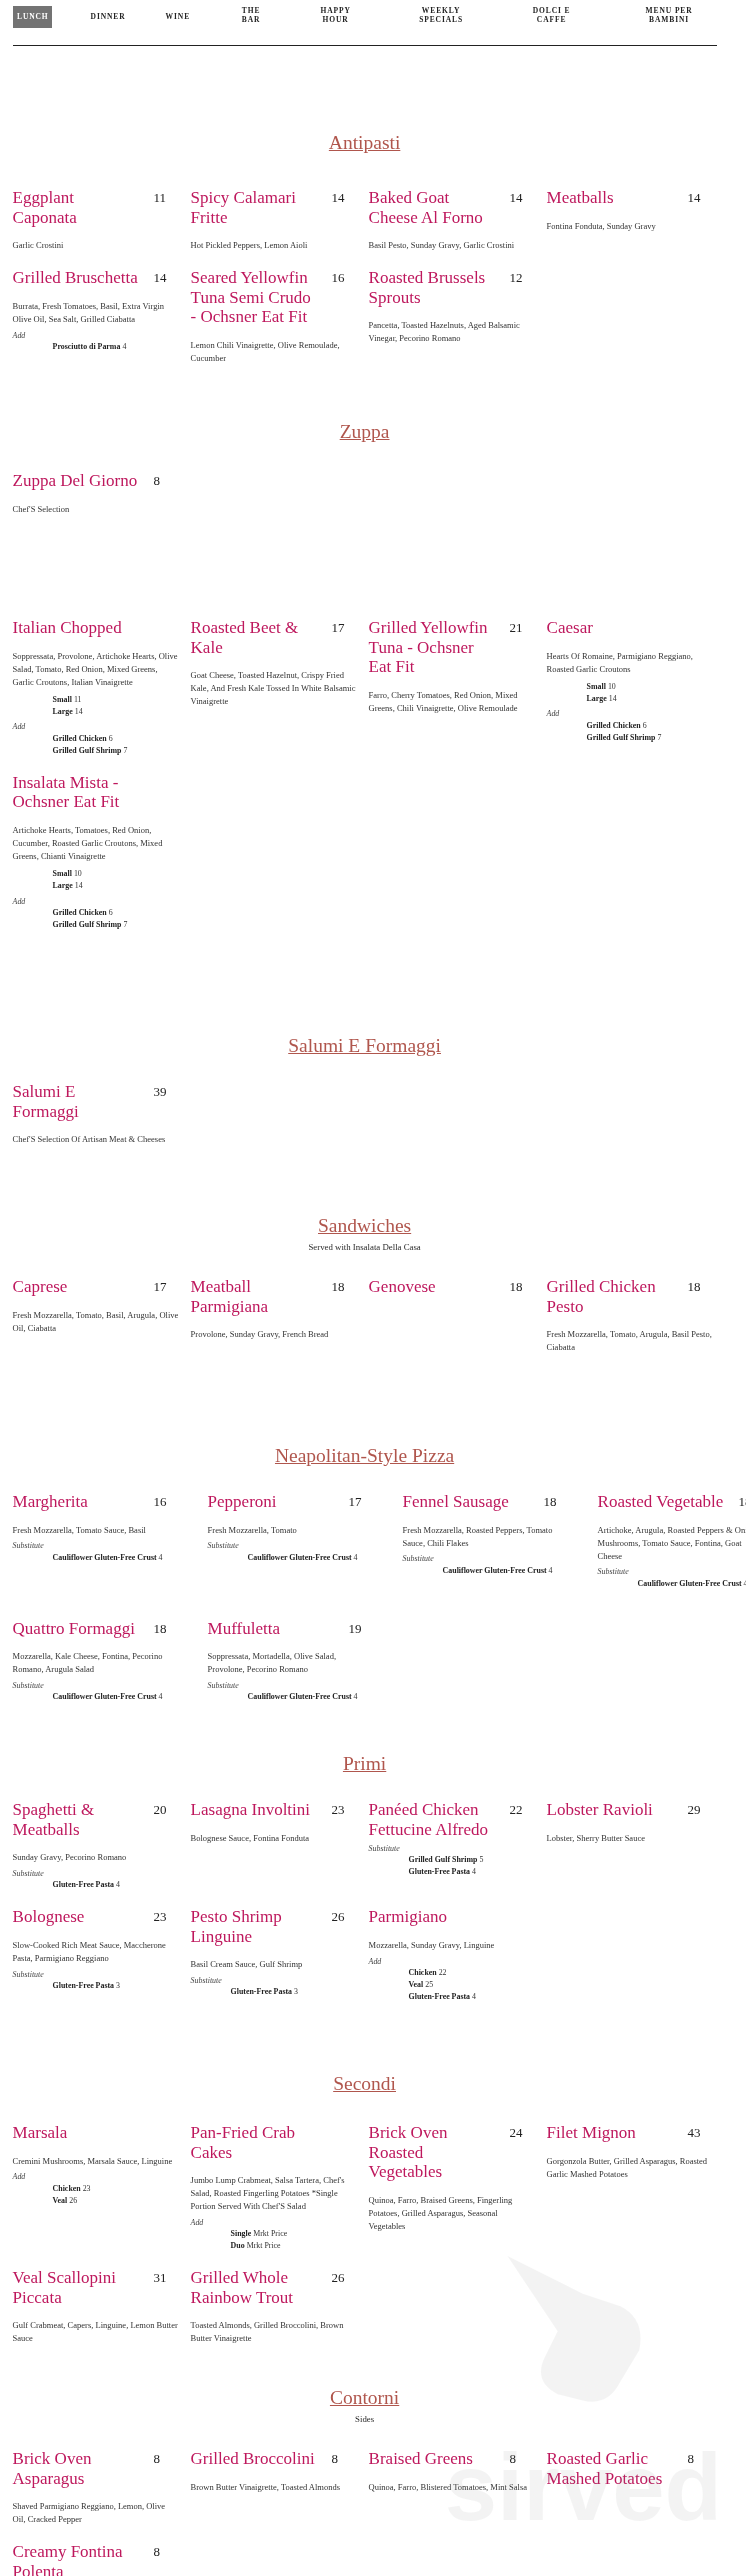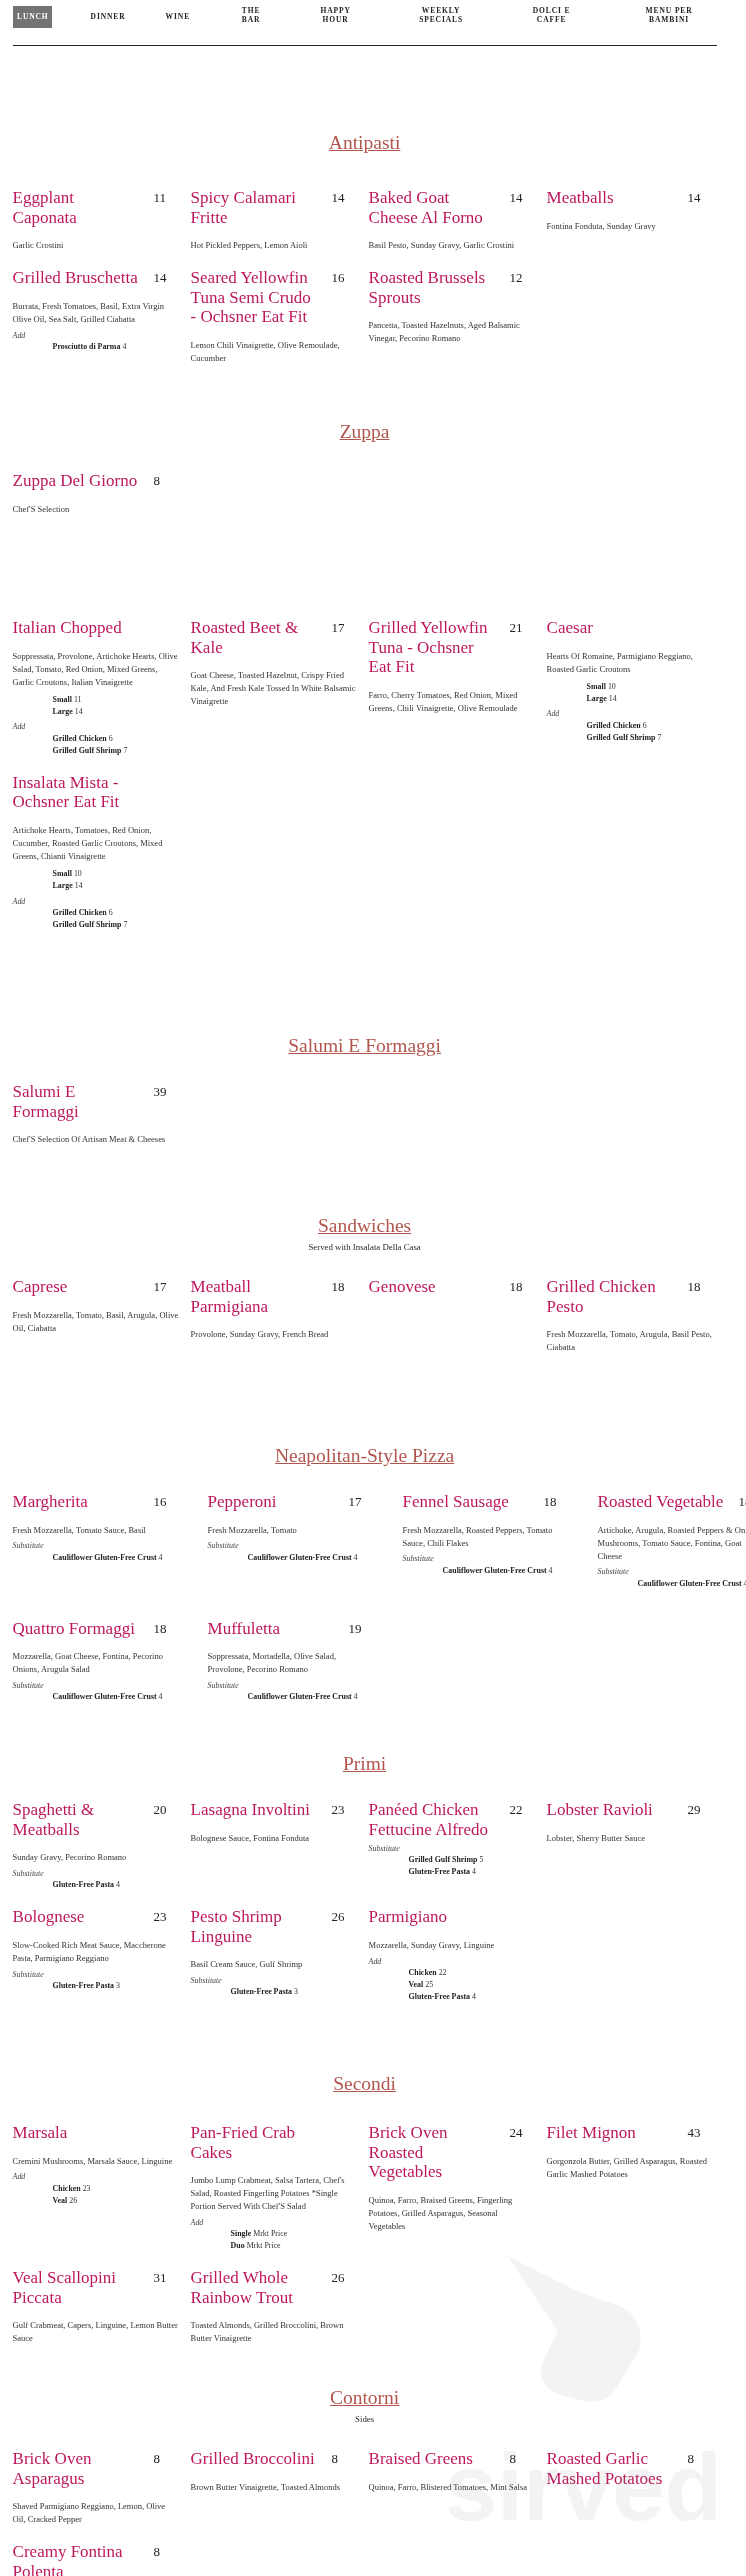--- a/index.html
+++ b/index.html
@@ -284,21 +284,21 @@
         </div>
       <div class="item-desc">Artichoke, Arugula, Roasted Peppers &amp; Onions, Mushrooms, Tomato Sauce, Fontina, Goat Cheese</div>
       <div class="opt-label">Substitute</div>
       <div class="opt-row"><b>Cauliflower Gluten-Free Crust</b> <span>4</span></div>
     </div>
     <div class="item">
       <div class="item-head">
           <div class="item-name">Quattro Formaggi</div>
           <div class="item-price">18</div>
         </div>
-      <div class="item-desc">Mozzarella, Goat Cheese, Fontina, Pecorino Onions, Arugula Salad</div>
+      <div class="item-desc">Mozzarella, Kale Cheese, Fontina, Pecorino Romano, Arugula Salad</div>
       <div class="opt-label">Substitute</div>
       <div class="opt-row"><b>Cauliflower Gluten-Free Crust</b> <span>4</span></div>
     </div>
     <div class="item">
       <div class="item-head">
           <div class="item-name">Muffuletta</div>
           <div class="item-price">19</div>
         </div>
       <div class="item-desc">Soppressata, Mortadella, Olive Salad, Provolone, Pecorino Romano</div>
       <div class="opt-label">Substitute</div>

